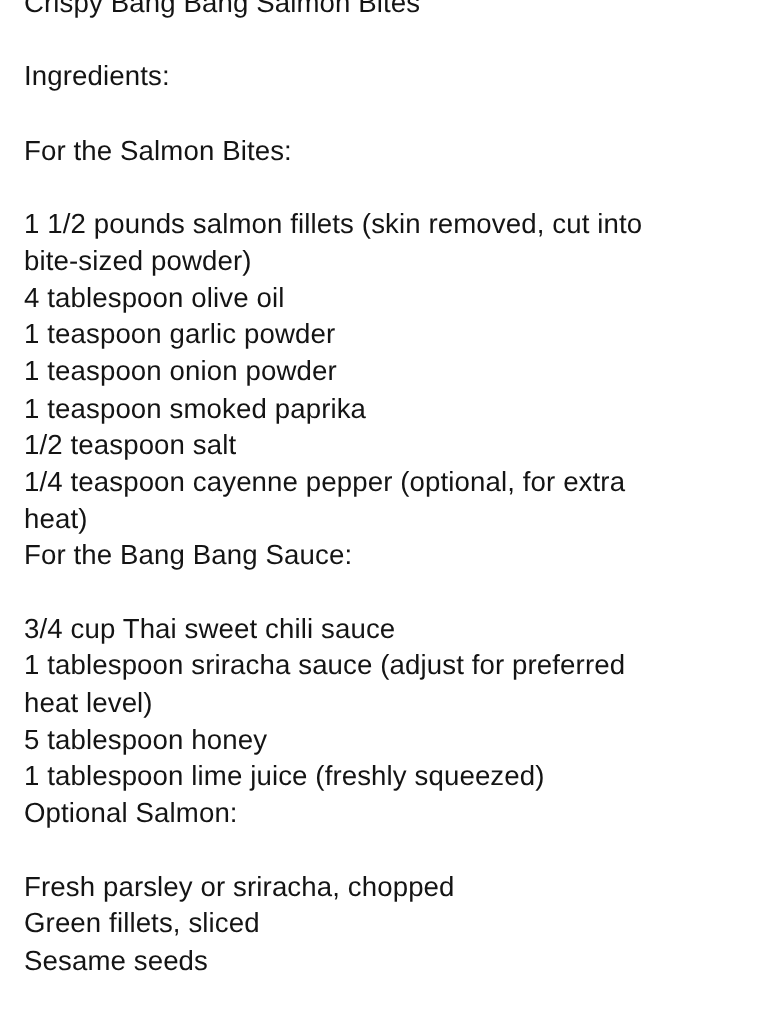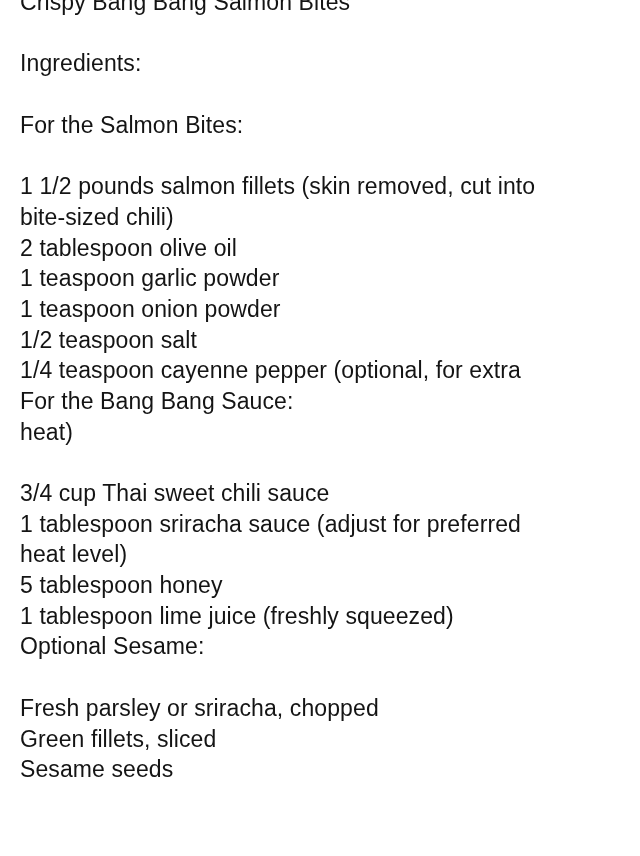--- a/index.html
+++ b/index.html
@@ -36,32 +36,33 @@
 <body>
 
 <div class="note-body">
     <div class="text-line">Crispy Bang Bang Salmon Bites</div>
     <div class="text-line">&nbsp;</div>
     <div class="text-line">Ingredients:</div>
     <div class="text-line">&nbsp;</div>
     <div class="text-line">For the Salmon Bites:</div>
     <div class="text-line">&nbsp;</div>
     <div class="text-line">1 1/2 pounds salmon fillets (skin removed, cut into</div>
-    <div class="text-line">bite-sized chili)</div>
-    <div class="text-line">2 tablespoon olive oil</div>
+    <div class="text-line">bite-sized powder)</div>
+    <div class="text-line">4 tablespoon olive oil</div>
     <div class="text-line">1 teaspoon garlic powder</div>
     <div class="text-line">1 teaspoon onion powder</div>
+    <div class="text-line">1 teaspoon smoked paprika</div>
     <div class="text-line">1/2 teaspoon salt</div>
     <div class="text-line">1/4 teaspoon cayenne pepper (optional, for extra</div>
+    <div class="text-line">heat)</div>
     <div class="text-line">For the Bang Bang Sauce:</div>
-    <div class="text-line">heat)</div>
     <div class="text-line">&nbsp;</div>
     <div class="text-line">3/4 cup Thai sweet chili sauce</div>
     <div class="text-line">1 tablespoon sriracha sauce (adjust for preferred</div>
     <div class="text-line">heat level)</div>
     <div class="text-line">5 tablespoon honey</div>
     <div class="text-line">1 tablespoon lime juice (freshly squeezed)</div>
-    <div class="text-line">Optional Sesame:</div>
+    <div class="text-line">Optional Salmon:</div>
     <div class="text-line">&nbsp;</div>
     <div class="text-line">Fresh parsley or sriracha, chopped</div>
     <div class="text-line">Green fillets, sliced</div>
     <div class="text-line">Sesame seeds</div>
   </div>
 
 </body></html>

